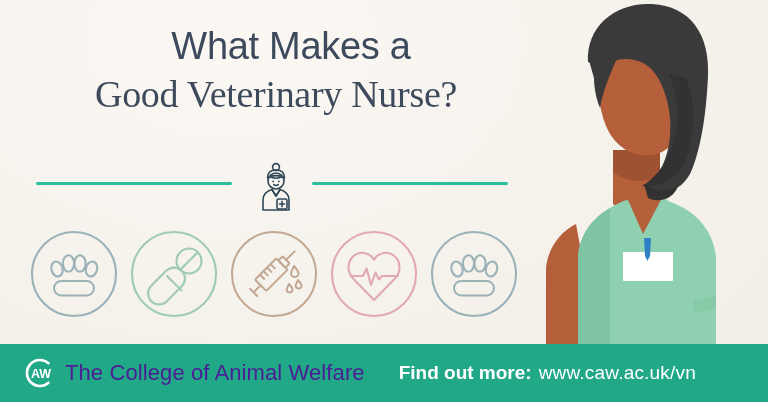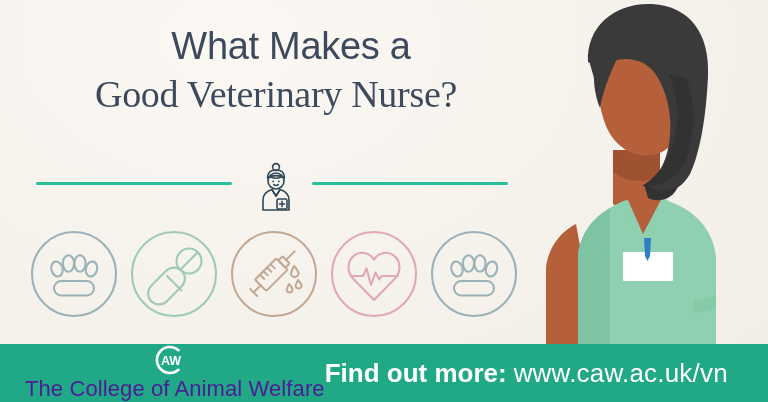--- a/index.html
+++ b/index.html
@@ -63,29 +63,29 @@
     overflow:hidden;
   }
   .illustration svg{display:block;width:250px;height:346px;}
   
   .footer{
     position:absolute;left:0;bottom:0;width:768px;height:58px;
     background:#20A887;
     display:flex;align-items:center;
   }
   .logo-wrap{
-    display:flex;align-items:center;margin-left:16px;flex-direction:column;
+    display:flex;align-items:center;margin-left:24px;
   }
   .logo-mark{width:32px;height:32px;flex:0 0 auto;}
   .logo-text{
     color:#4c1d95;font-size:22px;font-weight:400;margin-left:9px;
     letter-spacing:0.1px;white-space:nowrap;
   }
   .cta{
-    color:#FFFFFF;font-size:26px;white-space:nowrap;
+    margin-left:34px;color:#FFFFFF;font-size:19px;white-space:nowrap;
     display:flex;align-items:baseline;
   }
   .cta-strong{font-weight:bold;}
   .cta-url{font-weight:400;margin-left:7px;letter-spacing:0.2px;text-align:center;}
 </style>
 </head>
 <body>
 
 <div class="banner">
 

